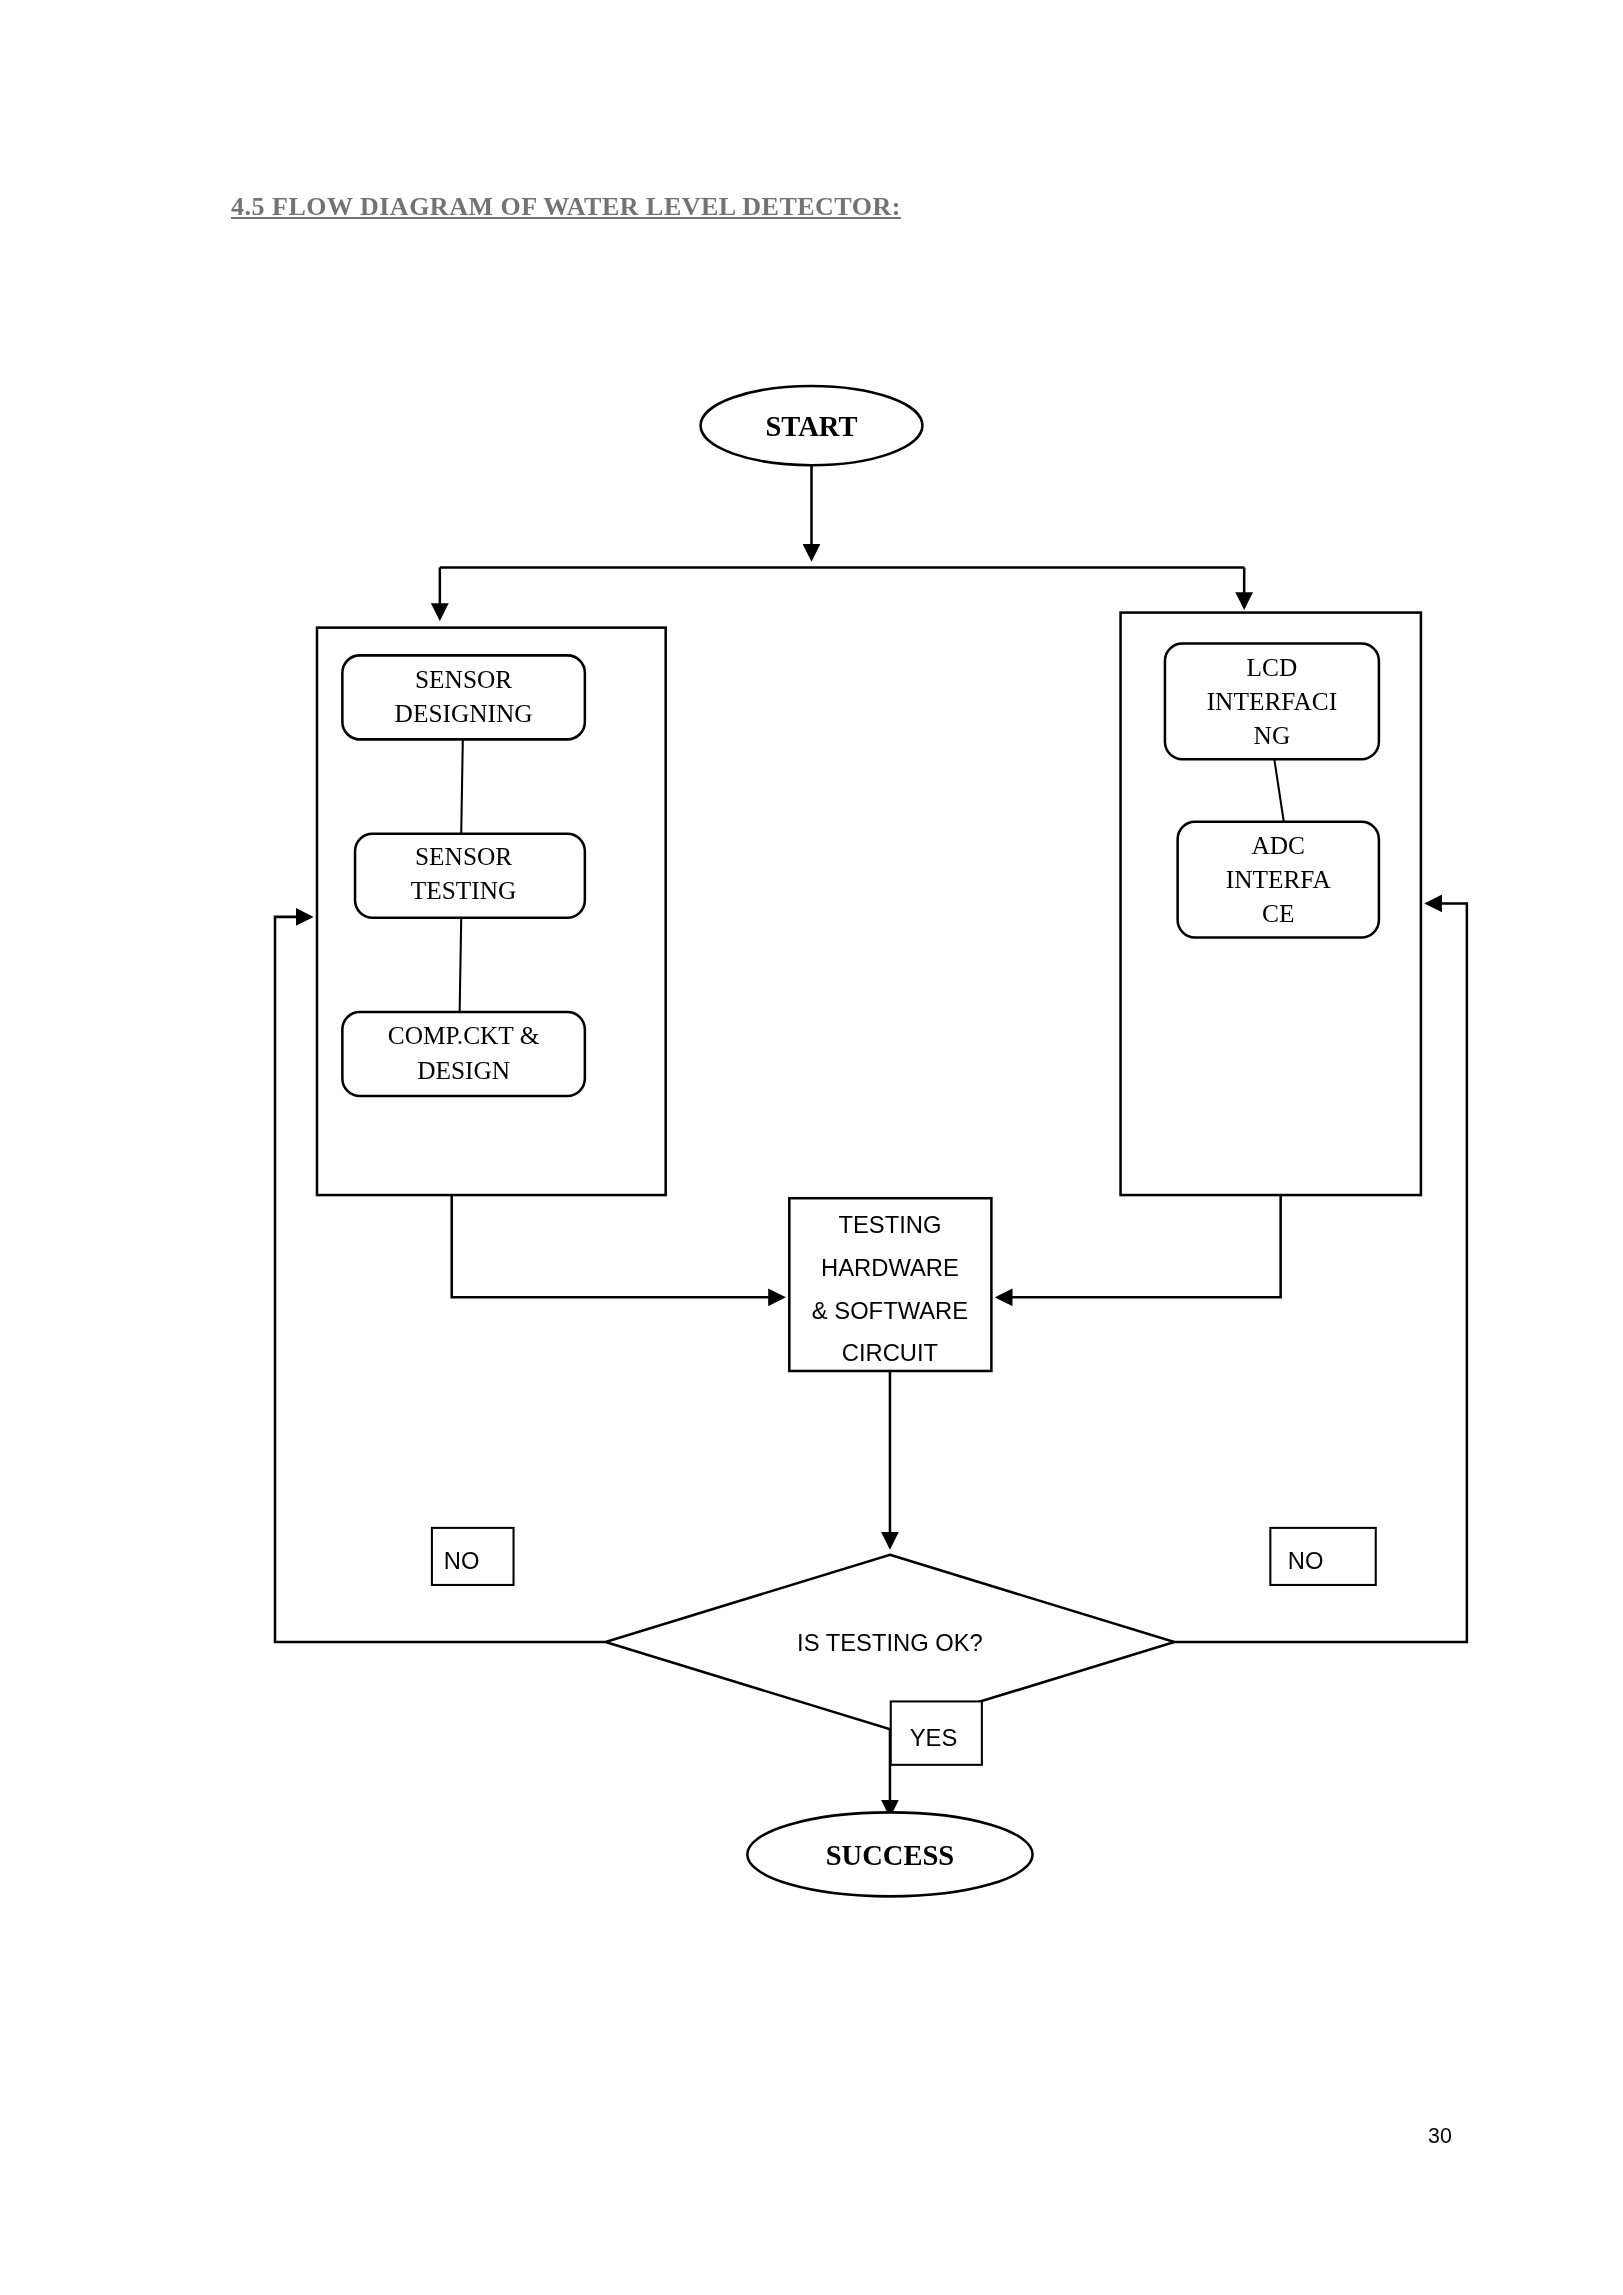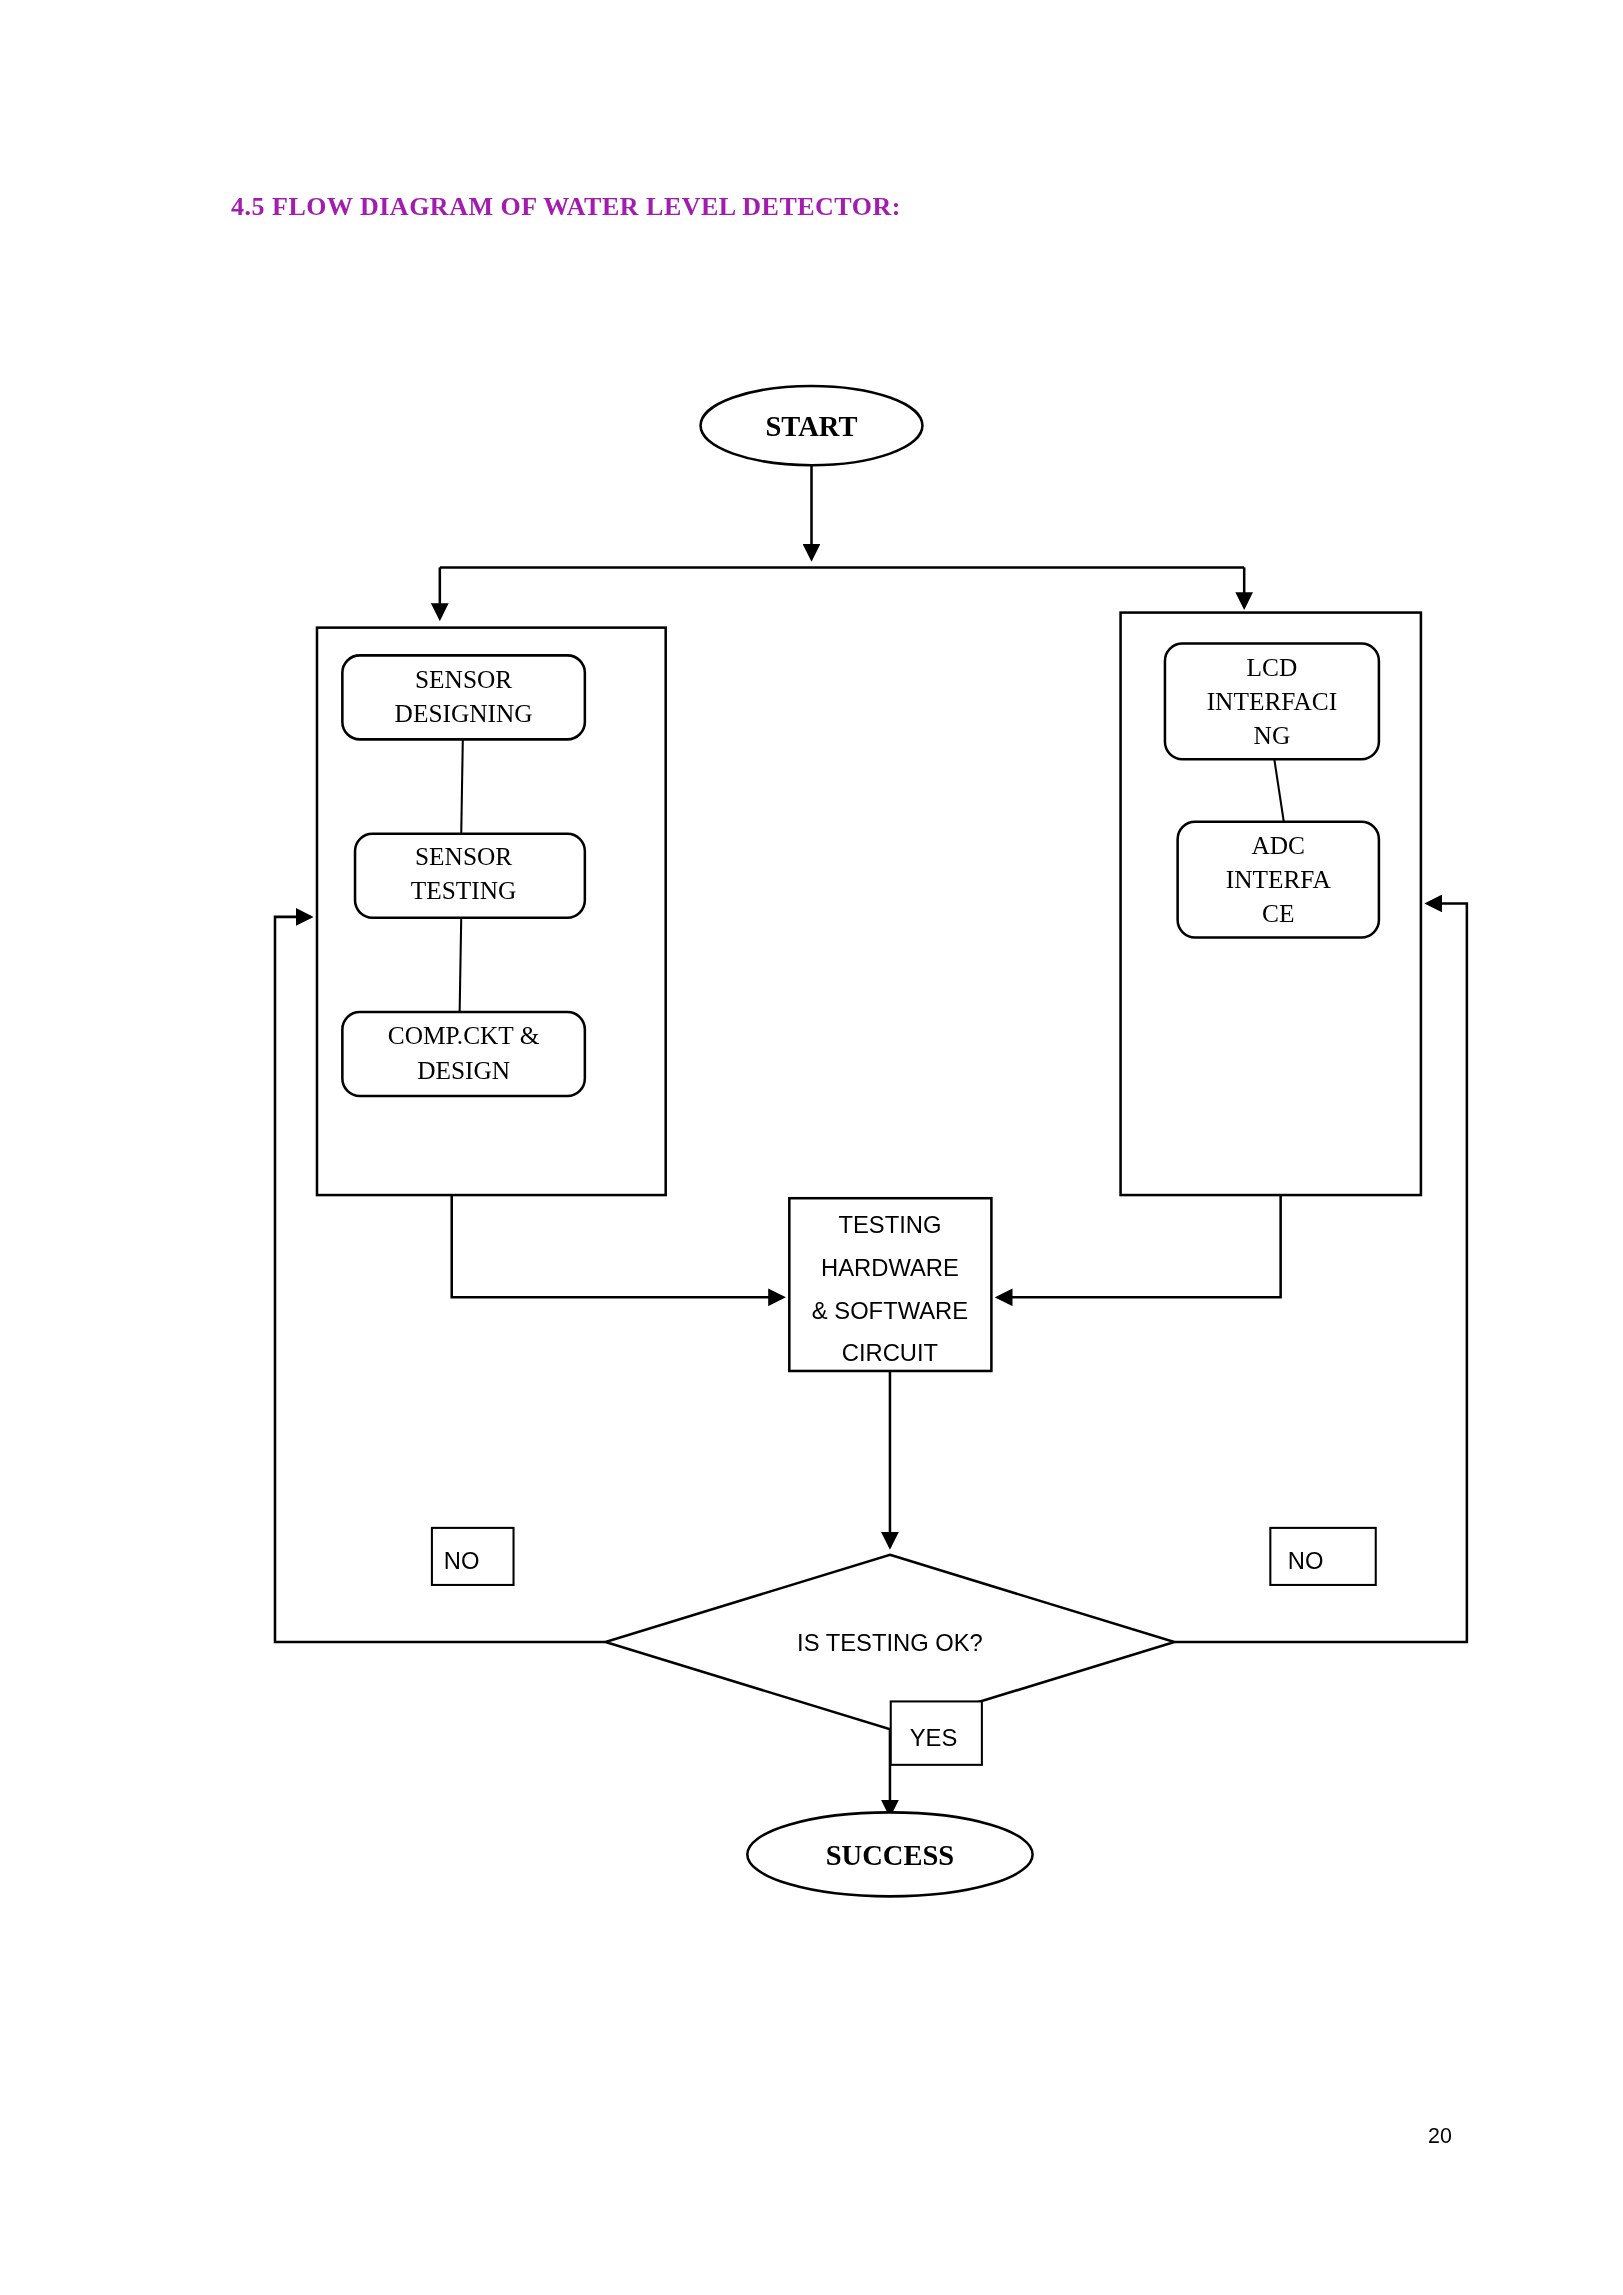--- a/index.html
+++ b/index.html
@@ -22,21 +22,22 @@
   }
   #doc-title {
     position: absolute;
     left: 231px;
     top: 192px;
     font-family: "Liberation Serif", serif;
     font-weight: bold;
     font-size: 26px;
     letter-spacing: 0.5px;
     white-space: nowrap;
-    color: #a21caf;
+    color: #737373;
+    text-decoration: underline;
   }
   #page-number {
     position: absolute;
     left: 1428px;
     top: 2124px;
     font-family: "Liberation Sans", sans-serif;
     font-size: 21.4px;
     color: #000000;
   }
   #flow-svg {
@@ -162,16 +163,16 @@
 
     <line class="conn" x1="1123" y1="2182" x2="1123" y2="2290" marker-end="url(#arrow)"></line>
     <rect class="shape-stroke-thin" x="1124" y="2147" width="115" height="80"></rect>
     <text class="sans-reg" x="1148" y="2203" font-size="30" text-anchor="start">YES</text>
 
     <ellipse class="shape-stroke" cx="1123" cy="2340" rx="180" ry="53"></ellipse>
     <text class="serif-bold" x="1123" y="2353" font-size="36" text-anchor="middle">SUCCESS</text>
 
   </svg>
 
-  <div id="page-number">20</div>
+  <div id="page-number">30</div>
 
 </div>
 
 
 </body></html>

